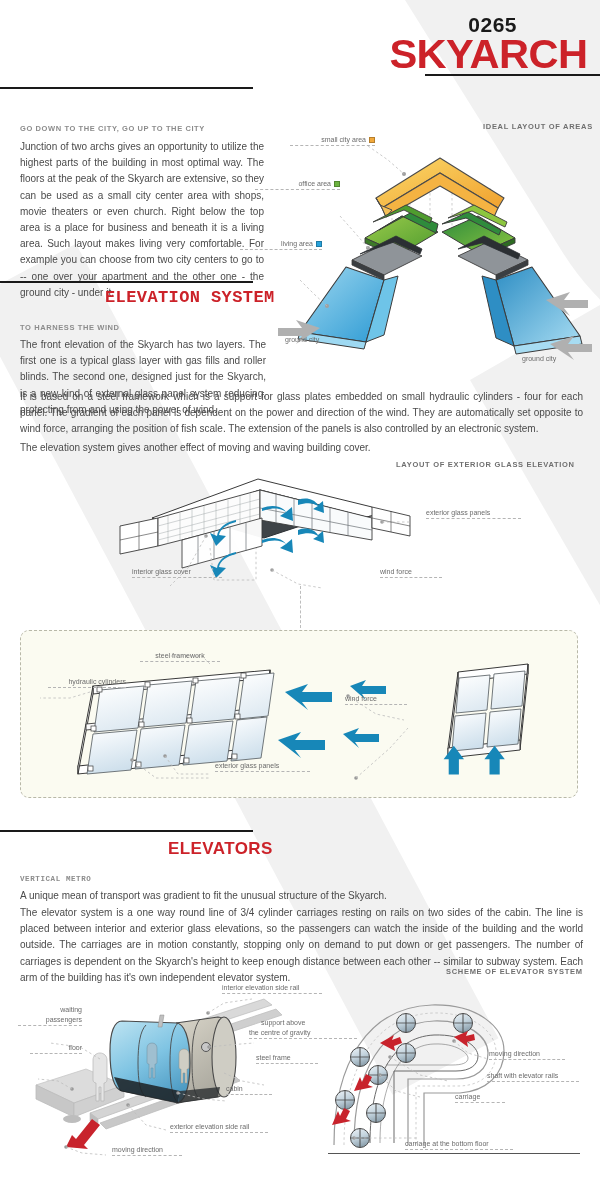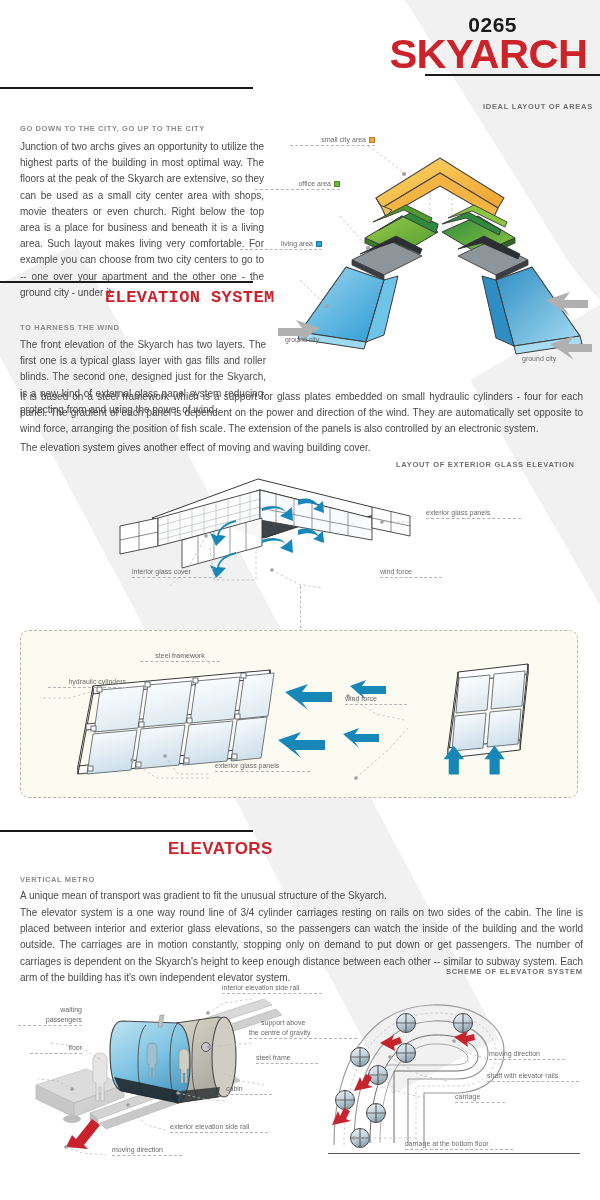--- a/index.html
+++ b/index.html
@@ -70,21 +70,21 @@
     <div class="hdr-num">0265</div>
     <div class="hdr-title">SKYARCH</div>
   </div>
 
   <div class="rule layer" style="top:87px; width:253px;"></div>
   <div class="rule layer" style="left:425px; top:74px; width:175px;"></div>
 
   <div class="kicker layer" style="left:20px; top:124px;">GO DOWN TO THE CITY, GO UP TO THE CITY</div>
   <div class="body-txt layer" style="left:20px; top:139px; width:244px;">Junction of two archs gives an opportunity to utilize the highest parts of the building in most optimal way. The floors at the peak of the Skyarch are extensive, so they can be used as a small city center area with shops, movie theaters or even church. Right below the top area is a place for business and beneath it is a living area. Such layout makes living very comfortable. For example you can choose from two city centers to go to -- one over your apartment and the other one - the ground city - under it.</div>
 
-  <div class="diag-title layer" style="left:455px; top:102px;padding-left:28px;">IDEAL LAYOUT OF AREAS</div>
+  <div class="diag-title layer" style="left:455px; top:122px;padding-left:28px;">IDEAL LAYOUT OF AREAS</div>
 
   <svg class="layer" style="position:absolute; left:280px; top:128px;" width="315" height="240" viewBox="0 0 315 240">
     <defs>
       <linearGradient id="gOr" x1="0" y1="0" x2="1" y2="1">
         <stop offset="0%" stop-color="#FBD96A"></stop>
           <stop offset="100%" stop-color="#F0A12E"></stop>
       </linearGradient>
       <linearGradient id="gGr" x1="0" y1="0" x2="1" y2="1">
         <stop offset="0%" stop-color="#9ACB4B"></stop>
           <stop offset="100%" stop-color="#4E9B2E"></stop>
@@ -346,21 +346,21 @@
   </svg>
 
   <div class="lbl u layer c" style="left:140px; top:652px; width:80px;">steel framework</div>
   <div class="lbl u layer r" style="left:48px; top:678px; width:78px;">hydraulic cylinders</div>
   <div class="lbl u layer" style="left:215px; top:762px; width:95px;">exterior glass panels</div>
   <div class="lbl u layer" style="left:345px; top:695px; width:62px;">wind force</div>
 
   <div class="rule layer" style="top:830px; width:253px;"></div>
   <div class="sec-title layer" style="left:168px; top:839px;">ELEVATORS</div>
 
-  <div class="kicker layer" style="left:20px; top:875px;">VERTICAL METRO</div>
+  <div class="kicker layer" style="left:20px; top:875px;font-family:Liberation Mono, monospace;">VERTICAL METRO</div>
   <div class="body-txt layer" style="left:20px; top:888px; width:563px; text-align:left;">A unique mean of transport was gradient to fit the unusual structure of the Skyarch.</div>
   <div class="body-txt layer" style="left:20px; top:905px; width:563px;">The elevator system is a one way round line of 3/4 cylinder carriages resting on rails on two sides of the cabin. The line is placed between interior and exterior glass elevations, so the passengers can watch the inside of the building and the world outside. The carriages are in motion constantly, stopping only on demand to put down or get passengers. The number of carriages is dependent on the Skyarch's height to keep enough distance between each other -- similar to subway system. Each arm of the building has it's own independent elevator system.</div>
 
   <div class="diag-title layer" style="left:415px; top:967px;margin-left:31px;">SCHEME OF ELEVATOR SYSTEM</div>
 
   <svg class="layer" style="position:absolute; left:28px; top:985px;" width="280" height="170" viewBox="0 0 280 170">
     <defs>
       <linearGradient id="gCab" x1="0" y1="0" x2="0.6" y2="1">
         <stop offset="0%" stop-color="#bfe4f2"></stop>
           <stop offset="55%" stop-color="#7fc4e3"></stop>

